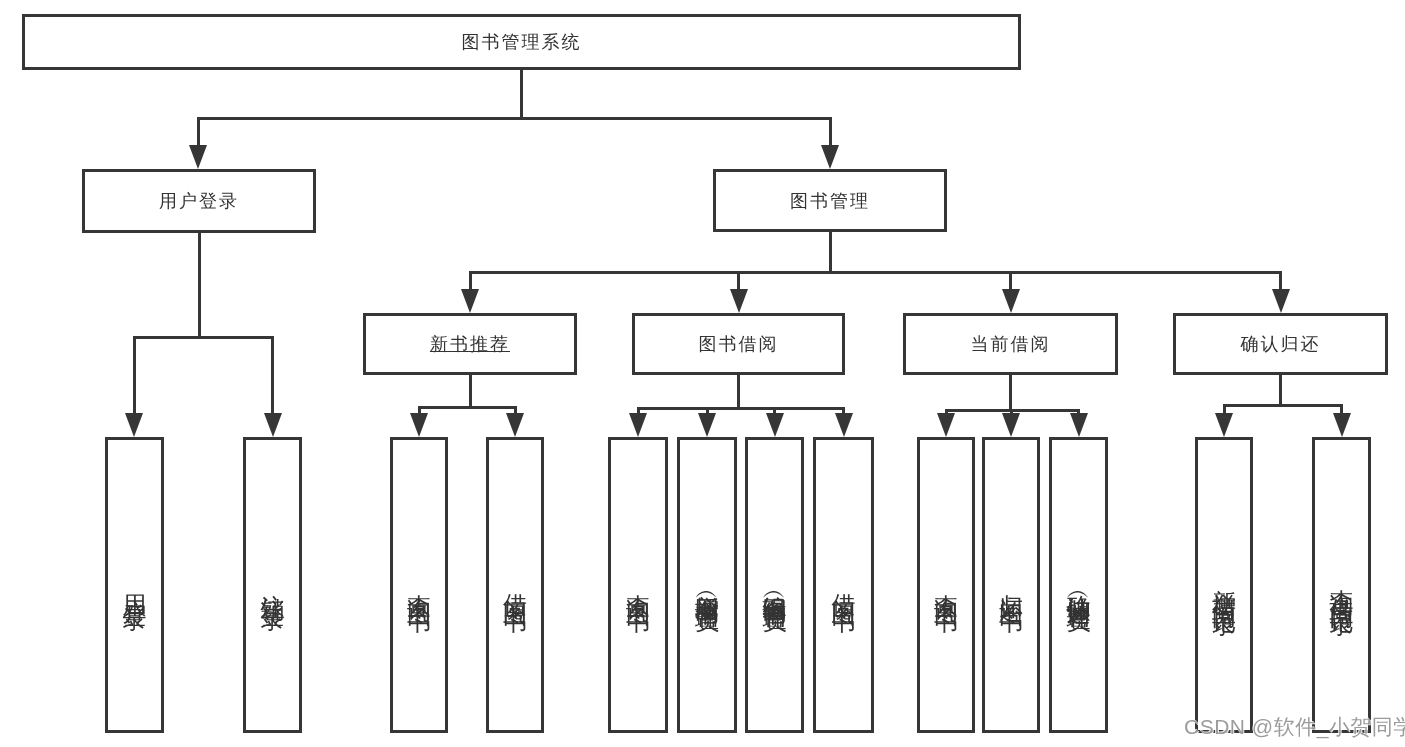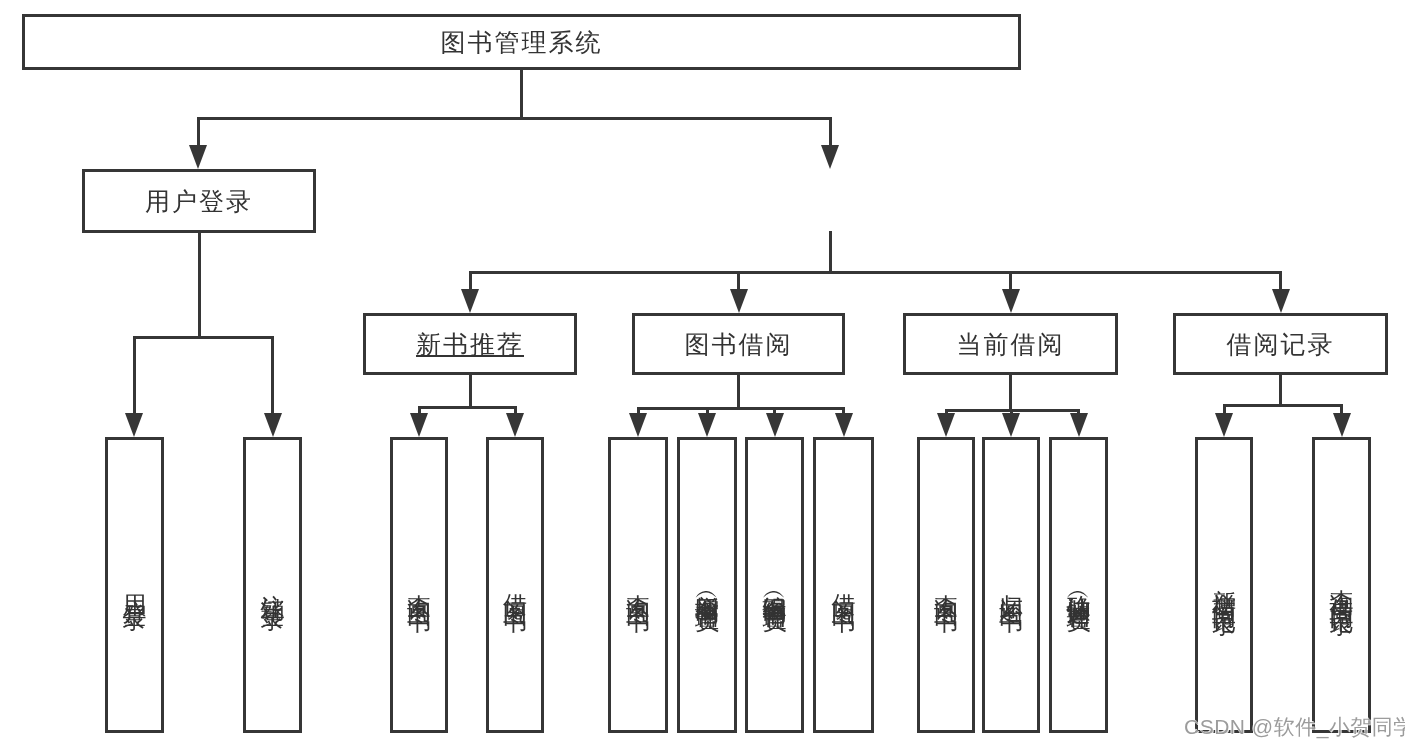--- a/index.html
+++ b/index.html
@@ -20,21 +20,21 @@
     box-sizing:border-box;
     border:3px solid var(--line);
     background:#fff;
     display:flex;
     align-items:center;
     justify-content:center;
     color:var(--text);
     z-index:2;
   }
   .node span{
-    font-size:25px;
+    font-size:18px;
     letter-spacing:2px;
     white-space:nowrap;
   }
   .leaf span{
     writing-mode:vertical-rl;
     text-orientation:mixed;
     letter-spacing:5px;
     font-size:24px;
     line-height:1;
     white-space:nowrap;
@@ -68,32 +68,35 @@
 
 <div class="stage">
 
   <div class="node" style="left:22px;top:14px;width:999px;height:56px;">
     <span>图书管理系统</span>
   </div>
 
   <div class="node" style="left:82px;top:169px;width:234px;height:64px;">
     <span>用户登录</span>
   </div>
+  <div class="node" style="left:713px;top:169px;width:234px;height:63px;">
+    <span>图书管理</span>
+  </div>
 
   <div class="node" style="left:363px;top:313px;width:214px;height:62px;text-decoration:underline;">
     <span>新书推荐</span>
   </div>
   <div class="node" style="left:903px;top:313px;width:215px;height:62px;">
     <span>当前借阅</span>
   </div>
   <div class="node" style="left:632px;top:313px;width:213px;height:62px;">
     <span>图书借阅</span>
   </div>
   <div class="node" style="left:1173px;top:313px;width:215px;height:62px;">
-    <span>借阅记录</span>
+    <span>确认归还</span>
   </div>
 
   <div class="node leaf" style="left:105px;top:437px;width:59px;height:296px;">
     <span>用户登录</span>
   </div>
   <div class="node leaf" style="left:243px;top:437px;width:59px;height:296px;">
     <span>注销登录</span>
   </div>
   <div class="node leaf" style="left:390px;top:437px;width:58px;height:296px;">
     <span>查询图书</span>

